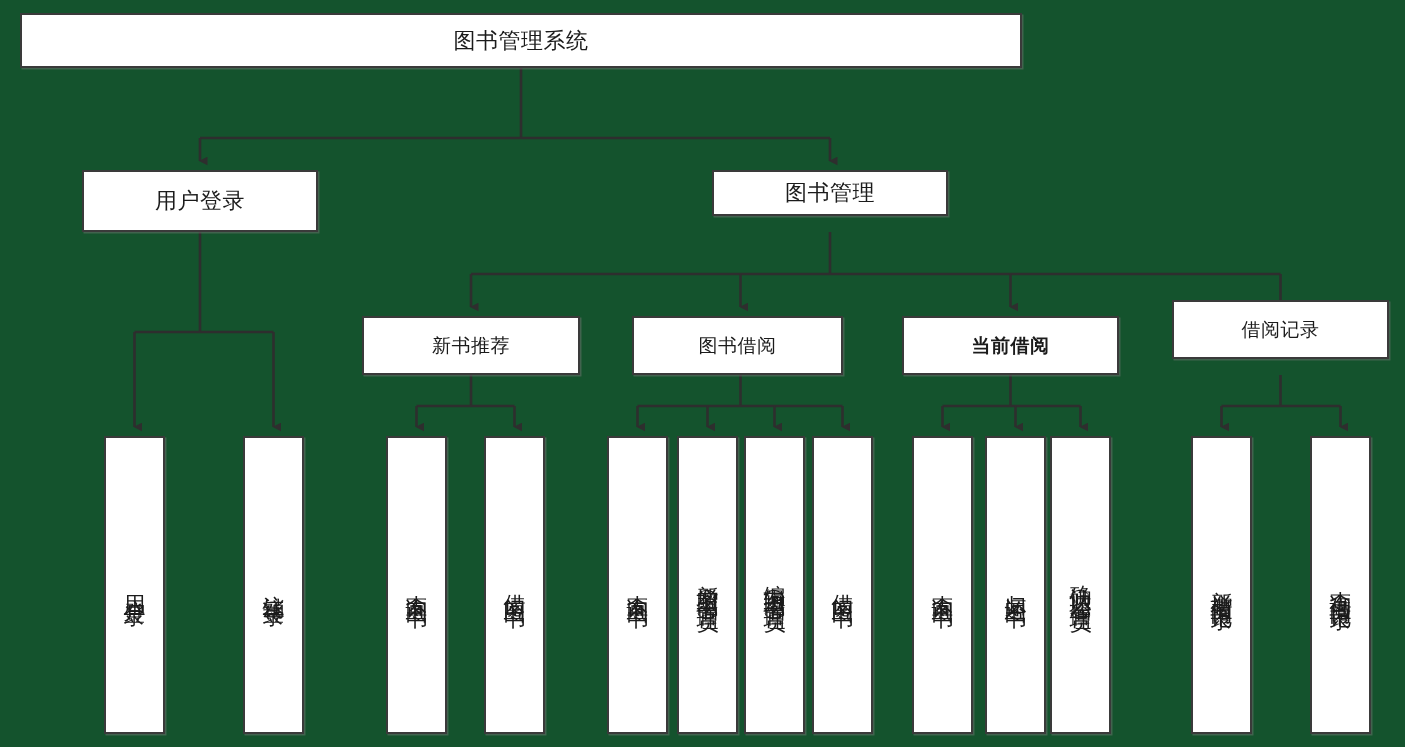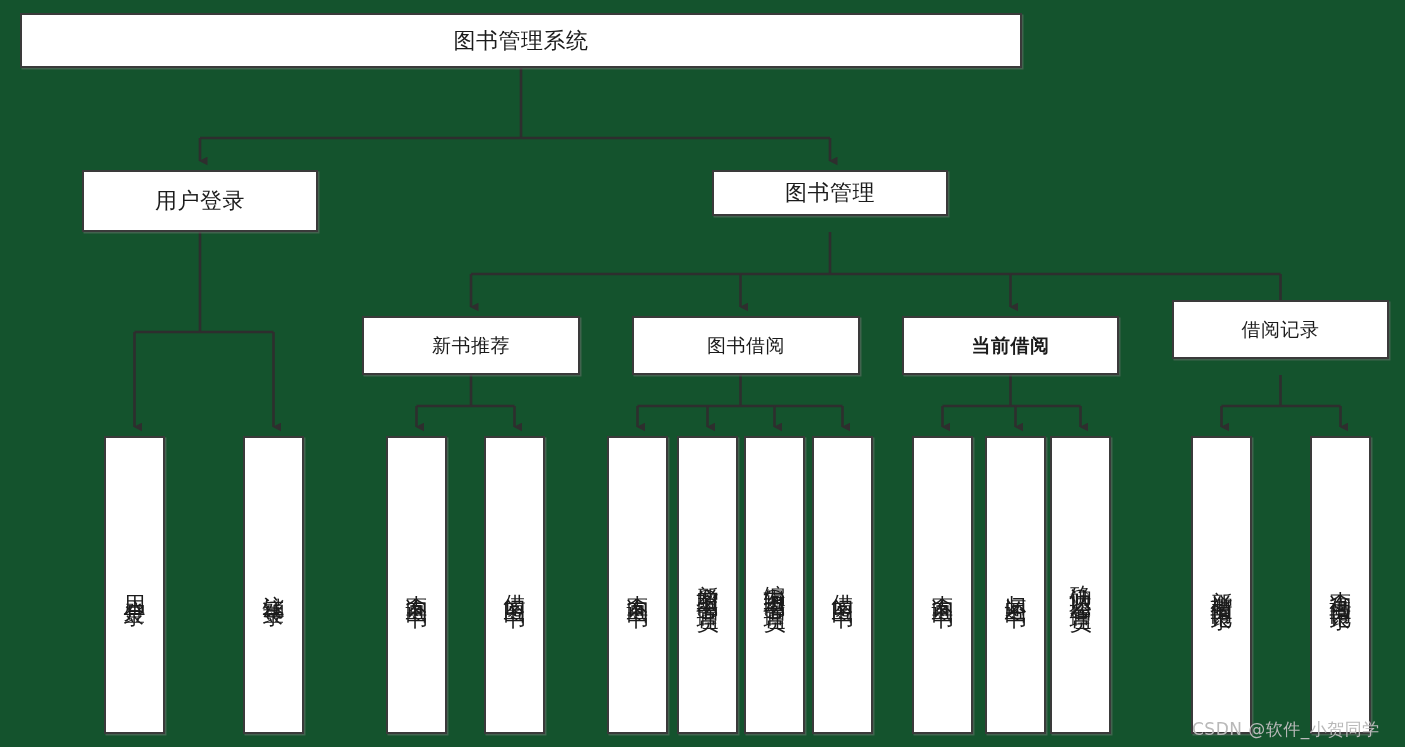--- a/index.html
+++ b/index.html
@@ -117,21 +117,21 @@
       </div>
       <div class="node level2" style="left: 82px; top: 170px; width: 236px; height: 62px;">
         <span class="node-label">用户登录</span>
       </div>
       <div class="node level2" style="left: 712px; top: 170px; width: 236px; height: 46px;">
         <span class="node-label">图书管理</span>
       </div>
       <div class="node level3" style="left: 362px; top: 316px; width: 218px; height: 59px;">
         <span class="node-label">新书推荐</span>
       </div>
-      <div class="node level3" style="left: 632px; top: 316px; width: 228px; height: 59px; justify-content: center;">
+      <div class="node level3" style="left: 632px; top: 316px; width: 211px; height: 59px; justify-content: center;">
         <span class="node-label">图书借阅</span>
       </div>
       <div class="node level3" style="left: 902px; top: 316px; width: 217px; height: 59px; font-weight: bold;">
         <span class="node-label">当前借阅</span>
       </div>
       <div class="node level3" style="left: 1172px; top: 300px; width: 217px; height: 59px;">
         <span class="node-label">借阅记录</span>
       </div>
       <div class="node level4 vertical" style="left: 104px; top: 436px; width: 61px; height: 298px;">
         <span class="node-label">用户登录</span>
@@ -167,15 +167,14 @@
         <span class="node-label">确认归还（管理员）</span>
       </div>
       <div class="node level4 vertical" style="left: 1191px; top: 436px; width: 61px; height: 298px;">
         <span class="node-label">新增借阅记录</span>
       </div>
       <div class="node level4 vertical" style="left: 1310px; top: 436px; width: 61px; height: 298px;">
         <span class="node-label">查询借阅记录</span>
       </div>
     </div>
 
-  <div class="watermark" style="left: 1192px; top: 718px; color: rgb(185, 185, 185);">CSDN @软件_小贺同学</div>
 
 </div>
 
 </body></html>

